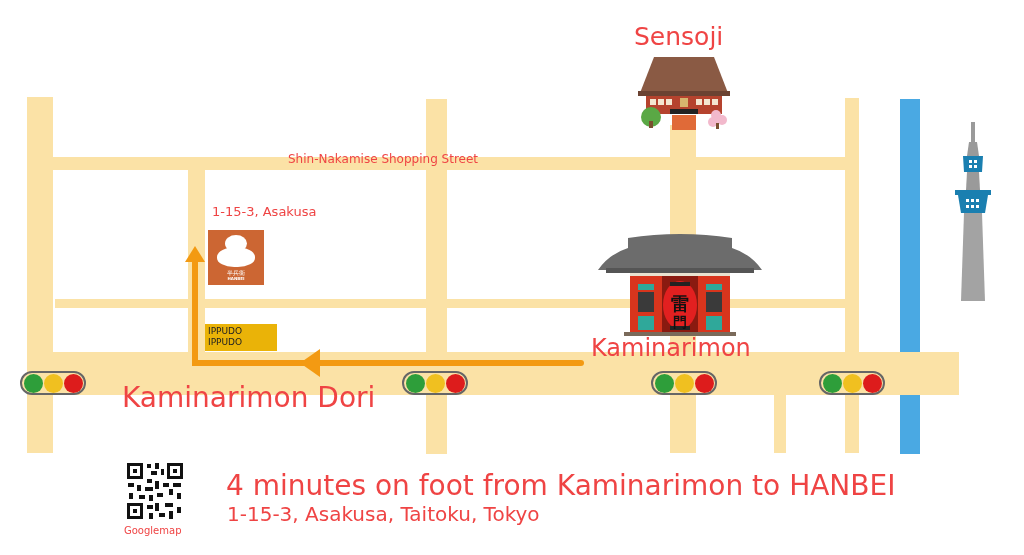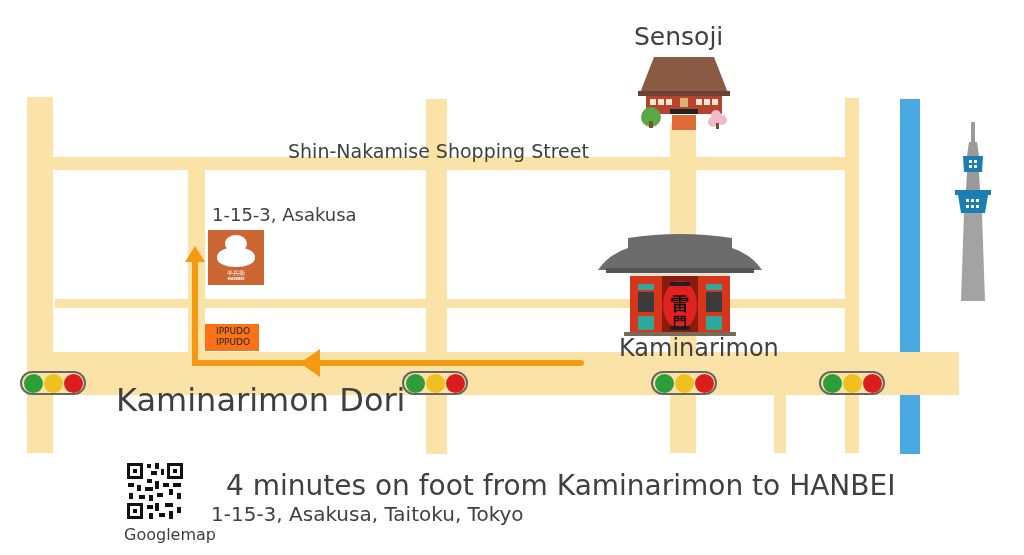--- a/index.html
+++ b/index.html
@@ -1,40 +1,40 @@
 <!DOCTYPE html>
 <html><head>
 <meta charset="utf-8">
 <style>
   html, body { margin: 0; padding: 0; background: #ffffff; }
   body { width: 1024px; height: 555px; position: relative; overflow: hidden;
          font-family: "DejaVu Sans", sans-serif; color: #111; }
   .road { position: absolute; background: #fbe2a6; }
   .river { position: absolute; background: #4aa9e3; }
-  .label { position: absolute; white-space: nowrap; color: #404040; }
+  .label { position: absolute; white-space: nowrap; color: #ef4444; }
   .signal { position: absolute; width: 66px; height: 24px; border: 2px solid #666;
             border-radius: 13px; background: #fbe2a6; display: flex; align-items: center;
             justify-content: center; gap: 1px; box-sizing: border-box; }
   .signal span { width: 19px; height: 19px; border-radius: 50%; display: inline-block; }
   .sig-g { background: #2e9e3a; }
   .sig-y { background: #f0c020; }
   .sig-r { background: #dd1c1c; }
   .route { position: absolute; background: #f39a12; }
   .shop-badge { position: absolute; left: 208px; top: 230px; width: 56px; height: 55px;
                 background: #cc6633; }
   .shop-badge .top { position: absolute; left: 17px; top: 5px; width: 22px; height: 17px;
                      background: #fff; border-radius: 50%; }
   .shop-badge .bottom { position: absolute; left: 9px; top: 17px; width: 38px; height: 20px;
                         background: #fff; border-radius: 50% 50% 45% 45%; }
   .shop-badge .jp { position: absolute; left: 0; right: 0; top: 39px; text-align: center;
                     font-size: 6px; color: #fff; }
   .shop-badge .en { position: absolute; left: 0; right: 0; top: 46px; text-align: center;
                     font-size: 4px; color: #fff; font-weight: bold; }
-  .ippudo { position: absolute; left: 205px; top: 324px; width: 54px; height: 27px;
-            background: #f97316; font-size: 9px; line-height: 11px; padding: 2px 11px;
+  .ippudo { position: absolute; left: 205px; top: 324px; width: 72px; height: 27px;
+            background: #eab308; font-size: 9px; line-height: 11px; padding: 2px 3px;
             box-sizing: border-box; color: #222; }
 </style>
 </head>
 <body>
 
 <div>
 
   <div class="road" style="left:27px; top:97px; width:26px; height:356px;"></div>
   <div class="road" style="left:188px; top:158px; width:17px; height:215px;"></div>
   <div class="road" style="left:426px; top:99px; width:21px; height:355px;"></div>
@@ -74,23 +74,23 @@
     <rect x="34" y="54" width="28" height="5" fill="#222"></rect>
     <rect x="36" y="60" width="24" height="15" fill="#e06a38"></rect>
     <circle cx="15" cy="62" r="10" fill="#5aa845"></circle>
     <rect x="13" y="66" width="4" height="7" fill="#7a5030"></rect>
     <circle cx="80" cy="60" r="5" fill="#f2b9cc"></circle>
       <circle cx="86" cy="65" r="5" fill="#f2b9cc"></circle>
       <circle cx="77" cy="67" r="5" fill="#f2b9cc"></circle>
     <rect x="80" y="68" width="3" height="6" fill="#7a5030"></rect>
   </svg>
 
-  <div class="label" style="left:288px; top:140px; font-size:19px;">Shin-Nakamise Shopping Street</div>
-
-  <div class="label" style="left:212px; top:204px; font-size:18px;">1-15-3, Asakusa</div>
+  <div class="label" style="left:288px; top:152px; font-size:12px;">Shin-Nakamise Shopping Street</div>
+
+  <div class="label" style="left:212px; top:204px; font-size:13px;">1-15-3, Asakusa</div>
   <div class="shop-badge">
     <div class="top"></div>
     <div class="bottom"></div>
     <div class="jp">半兵衛</div>
     <div class="en">HANBEI</div>
   </div>
 
   <div class="ippudo">
     <div>IPPUDO</div>
     <div>IPPUDO</div>
@@ -109,23 +109,23 @@
     <rect x="110" y="52" width="16" height="6" fill="#2fa89a"></rect>
     <rect x="110" y="60" width="16" height="20" fill="#3a3a3a"></rect>
     <rect x="110" y="84" width="16" height="14" fill="#2fa89a"></rect>
     <ellipse cx="84" cy="73" rx="17" ry="24" fill="#e22020"></ellipse>
     <rect x="74" y="50" width="20" height="4" fill="#222"></rect>
     <rect x="74" y="94" width="20" height="4" fill="#222"></rect>
     <text x="84" y="78" font-size="18" text-anchor="middle" fill="#111" font-family="DejaVu Sans, sans-serif" font-weight="bold">雷</text>
     <text x="84" y="95" font-size="14" text-anchor="middle" fill="#111" font-family="DejaVu Sans, sans-serif" font-weight="bold">門</text>
     <rect x="28" y="100" width="112" height="4" fill="#7a6a5a"></rect>
   </svg>
-  <div class="label" style="left:591px; top:334px; font-size:24px;margin-left:28px;">Kaminarimon</div>
-
-  <div class="label" style="left:116px; top:381px; font-size:32px;">Kaminarimon Dori</div>
+  <div class="label" style="left:591px; top:334px; font-size:24px;">Kaminarimon</div>
+
+  <div class="label" style="left:122px; top:381px; font-size:28px;">Kaminarimon Dori</div>
 
   <div class="signal" style="left:20px; top:371px;">
     <span class="sig-g"></span>
     <span class="sig-y"></span>
     <span class="sig-r"></span>
   </div>
   <div class="signal" style="left:402px; top:371px;">
     <span class="sig-g"></span>
     <span class="sig-y"></span>
     <span class="sig-r"></span>
@@ -200,17 +200,17 @@
       <rect x="52" y="32" width="4" height="6"></rect>
         <rect x="22" y="44" width="6" height="4"></rect>
         <rect x="30" y="42" width="4" height="8"></rect>
         <rect x="40" y="42" width="8" height="4"></rect>
       <rect x="24" y="52" width="4" height="6"></rect>
         <rect x="34" y="52" width="6" height="4"></rect>
         <rect x="44" y="50" width="4" height="8"></rect>
         <rect x="52" y="46" width="4" height="6"></rect>
     </g>
   </svg>
-  <div class="label" style="left:124px; top:525px; font-size:16px;">Googlemap</div>
+  <div class="label" style="left:124px; top:525px; font-size:10px;">Googlemap</div>
   <div class="label" style="left:226px; top:469px; font-size:28px;">4 minutes on foot from Kaminarimon to HANBEI</div>
-  <div class="label" style="left:211px; top:502px; font-size:20px;">1-15-3, Asakusa, Taitoku, Tokyo</div>
+  <div class="label" style="left:227px; top:502px; font-size:20px;">1-15-3, Asakusa, Taitoku, Tokyo</div>
 
 </div>
 
 </body></html>

